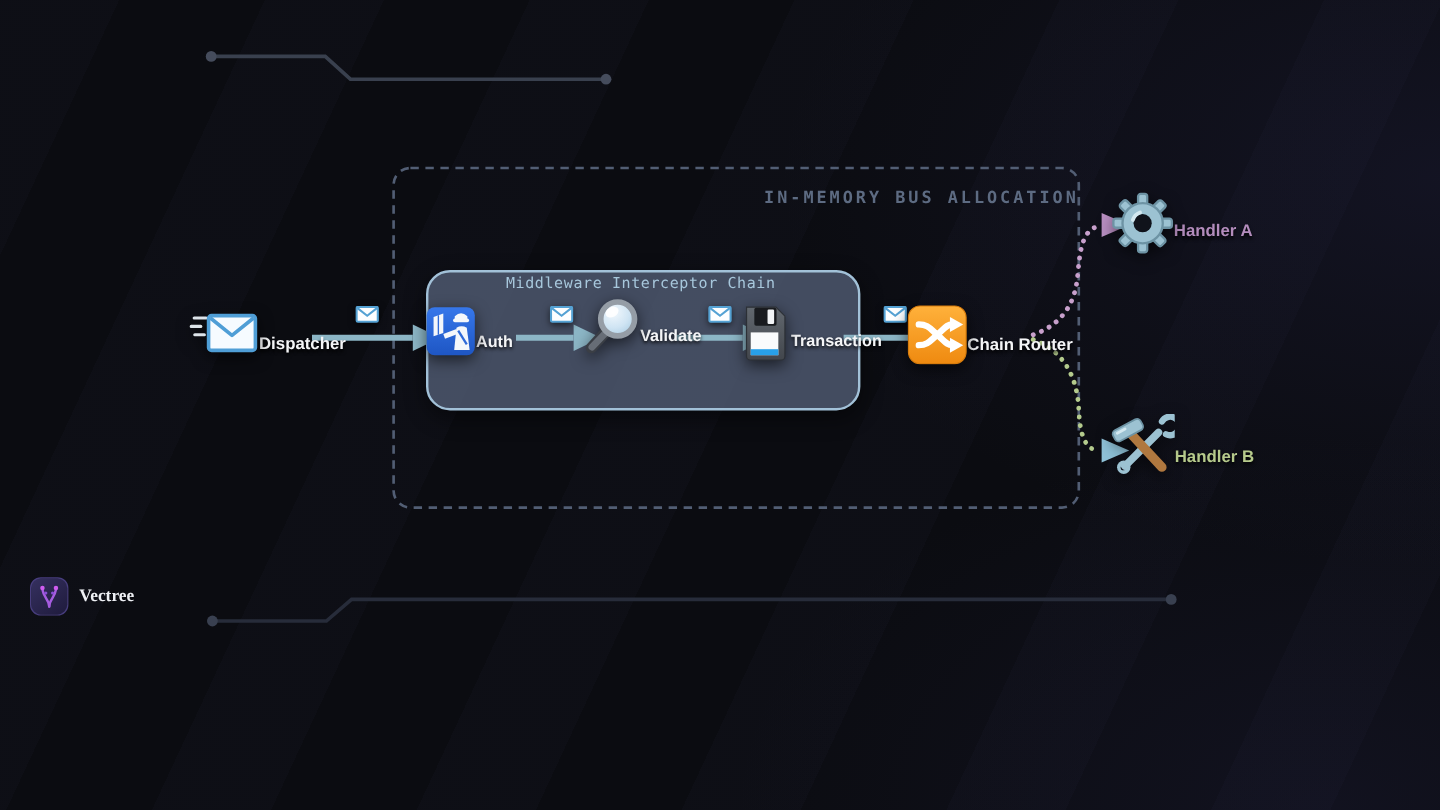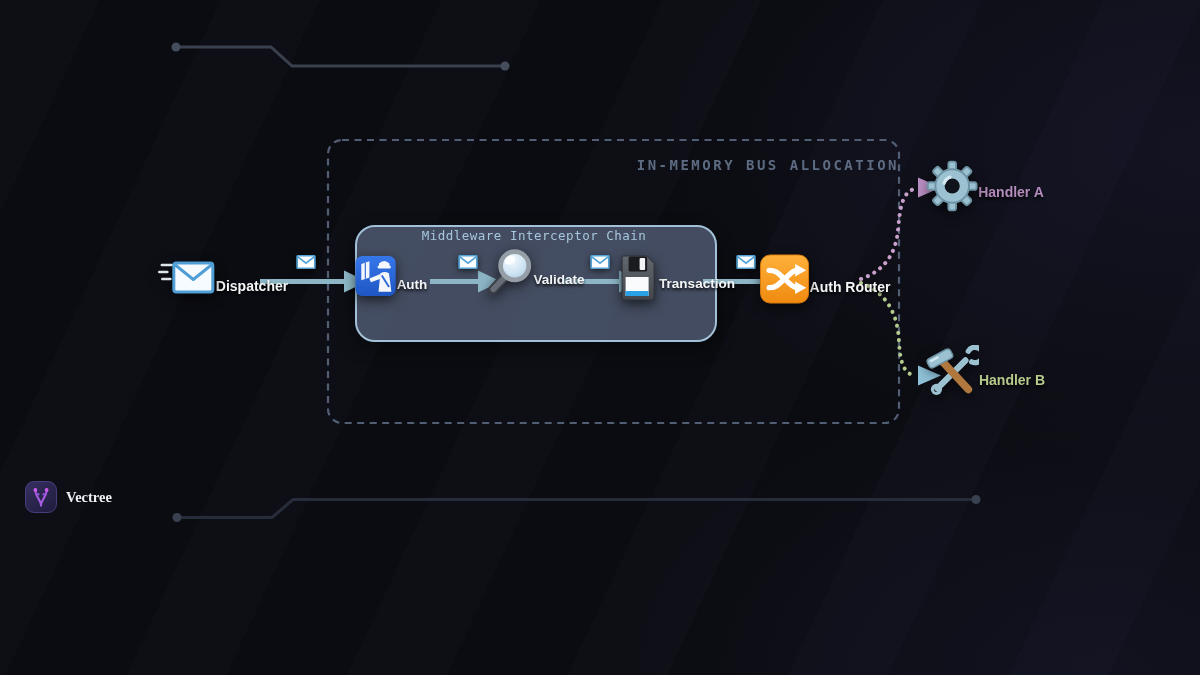--- a/index.html
+++ b/index.html
@@ -222,21 +222,21 @@
           </defs>
         <rect x="1" y="1" width="50" height="50" rx="10" fill="url(#gO)" stroke="#d87c0c"></rect>
         <g stroke="#ffffff" stroke-width="5.5" fill="none" stroke-linecap="round">
           <path d="M10 17 C18 17 20 21 26 26 C32 31 34 35 39 35"></path>
           <path d="M10 35 C18 35 20 31 26 26 C32 21 34 17 39 17"></path>
         </g>
         <polygon points="37,28.5 48.5,35 37,41.5" fill="#ffffff"></polygon>
         <polygon points="37,10.5 48.5,17 37,23.5" fill="#ffffff"></polygon>
       </svg>
     </span>
-    <div class="nlabel big" style="margin-top:15px">Auth Router</div>
+    <div class="nlabel big" style="margin-top:15px">Chain Router</div>
   </div>
 
   <div class="node" style="left:985px;top:160px">
     <span class="icon">
       <svg width="52" height="52" viewBox="0 0 48 48">
         <g fill="#9cc2d2" stroke="#6d93a4" stroke-width="1.8" stroke-linejoin="round">
           <g transform="rotate(0 24 24)">
               <rect x="20.5" y="1.5" width="7" height="10" rx="2"></rect>
             </g>
           <g transform="rotate(45 24 24)">

